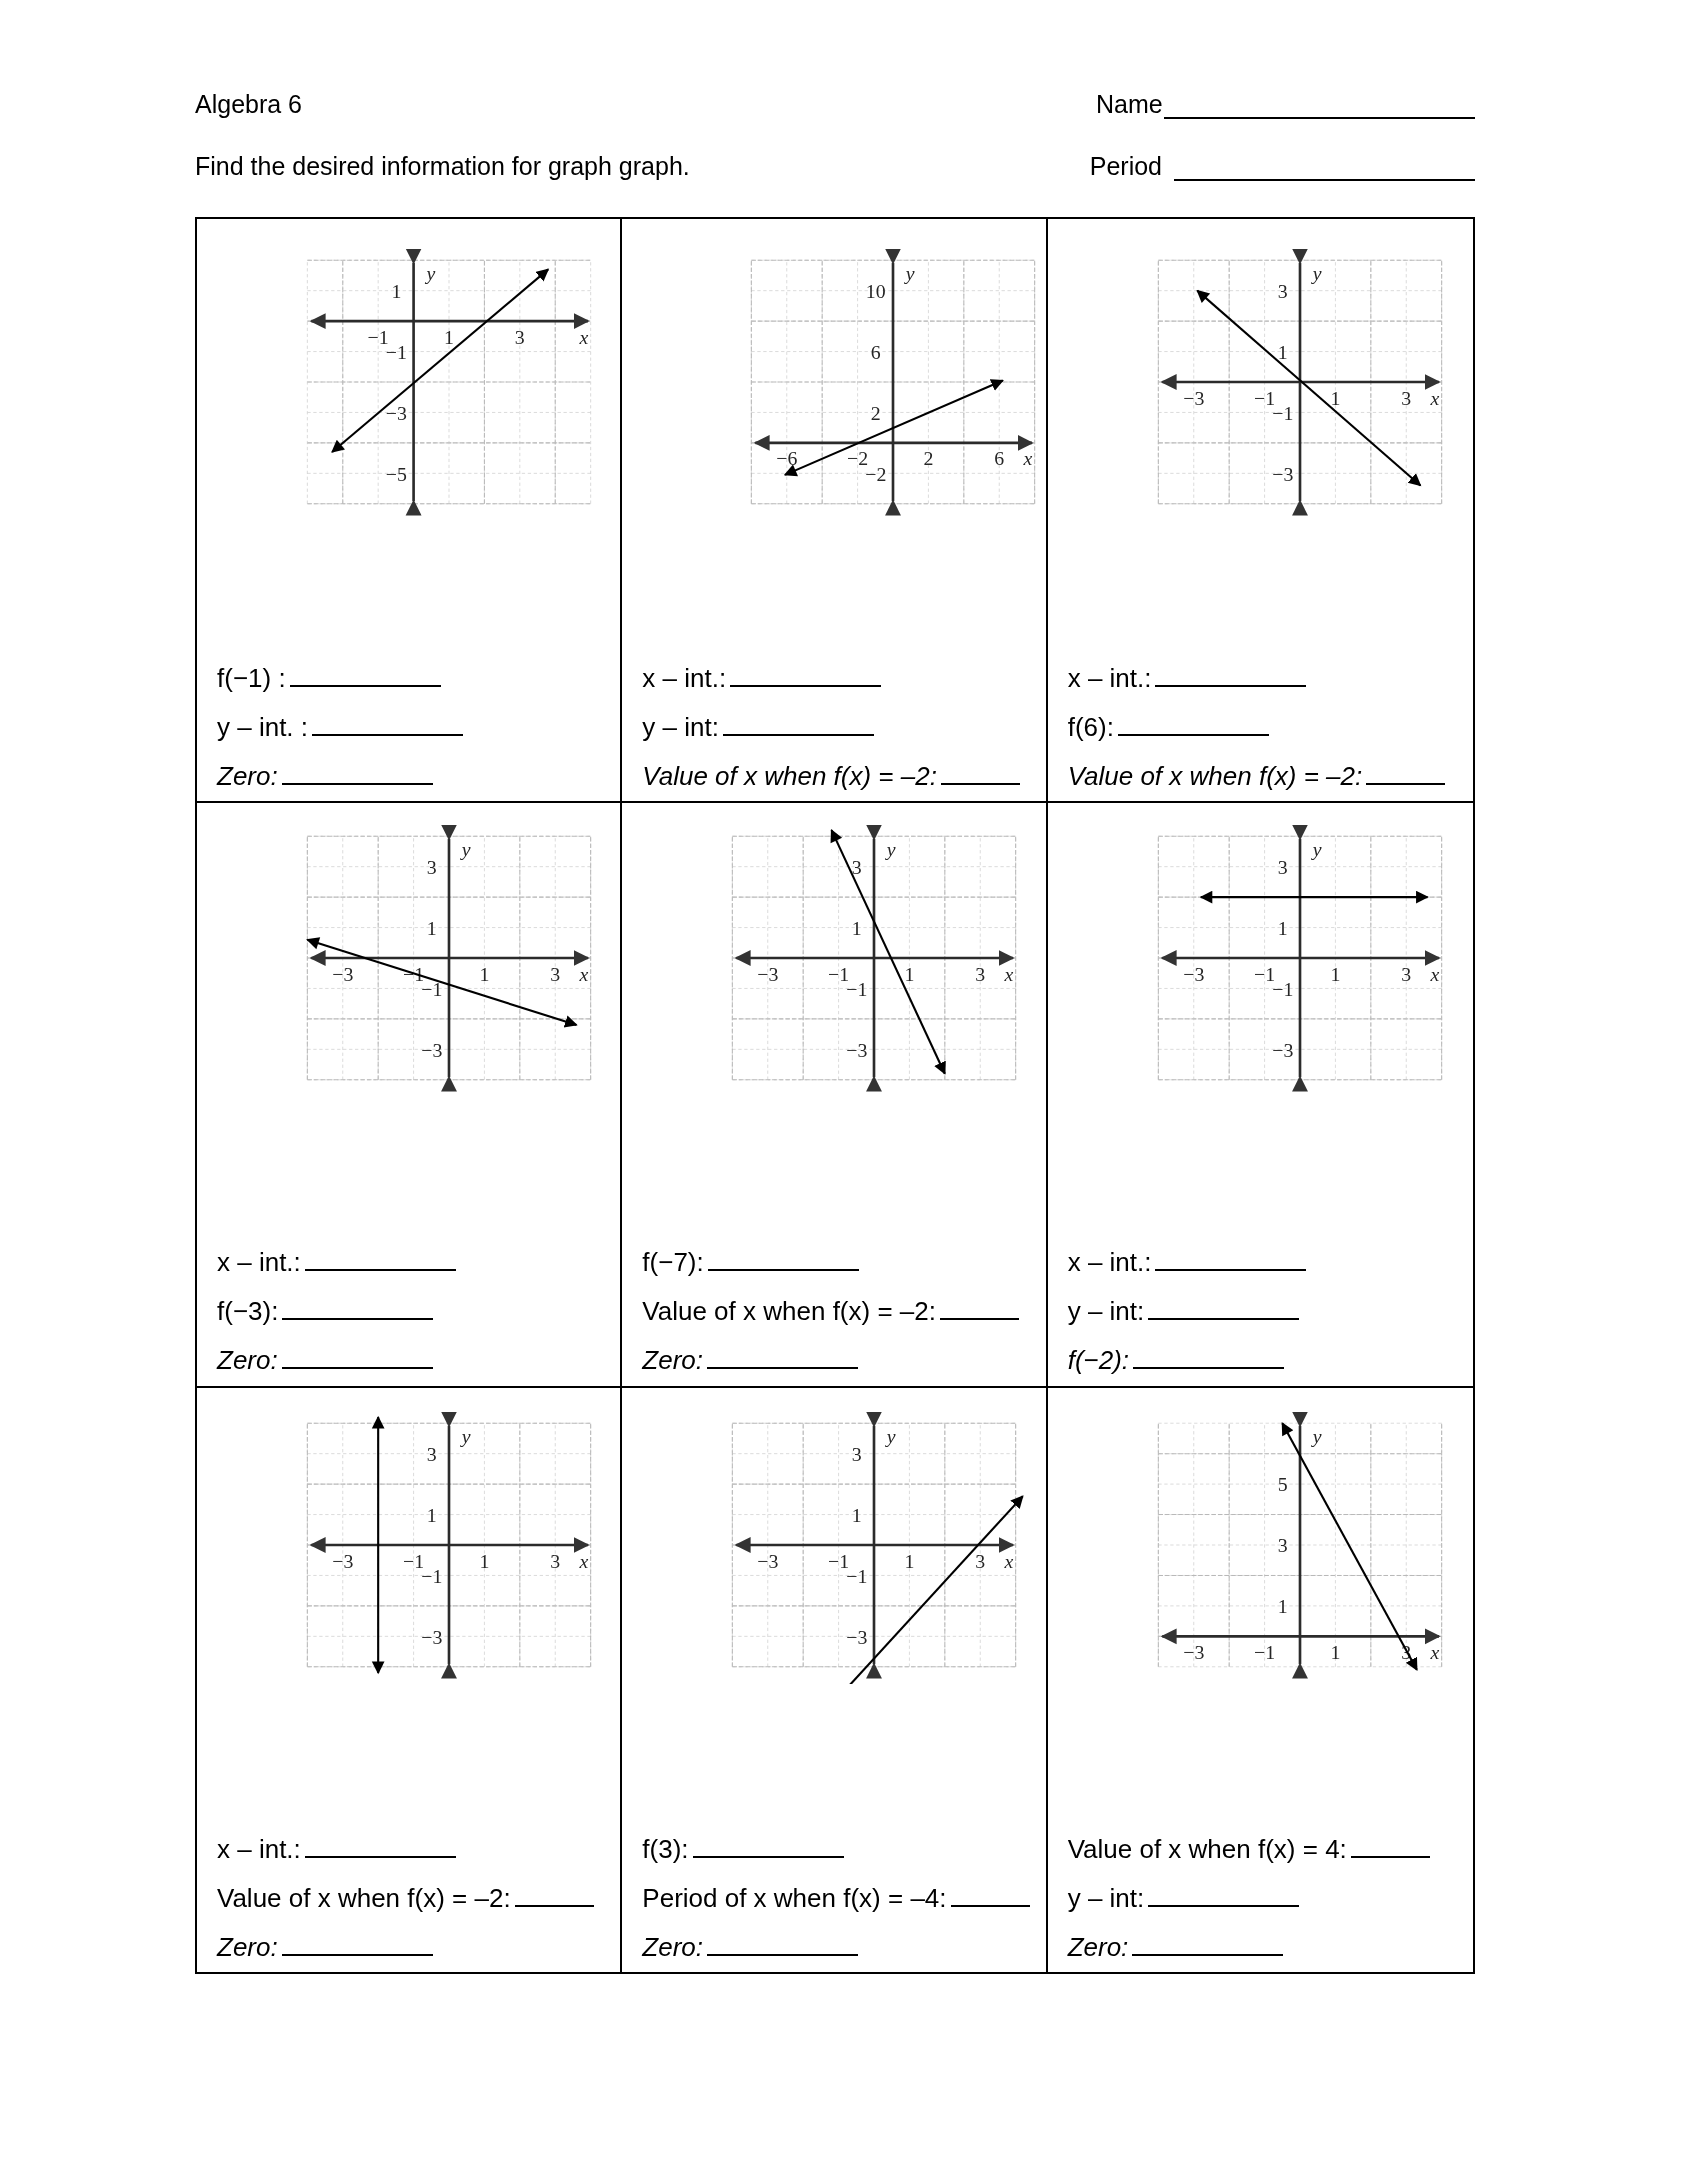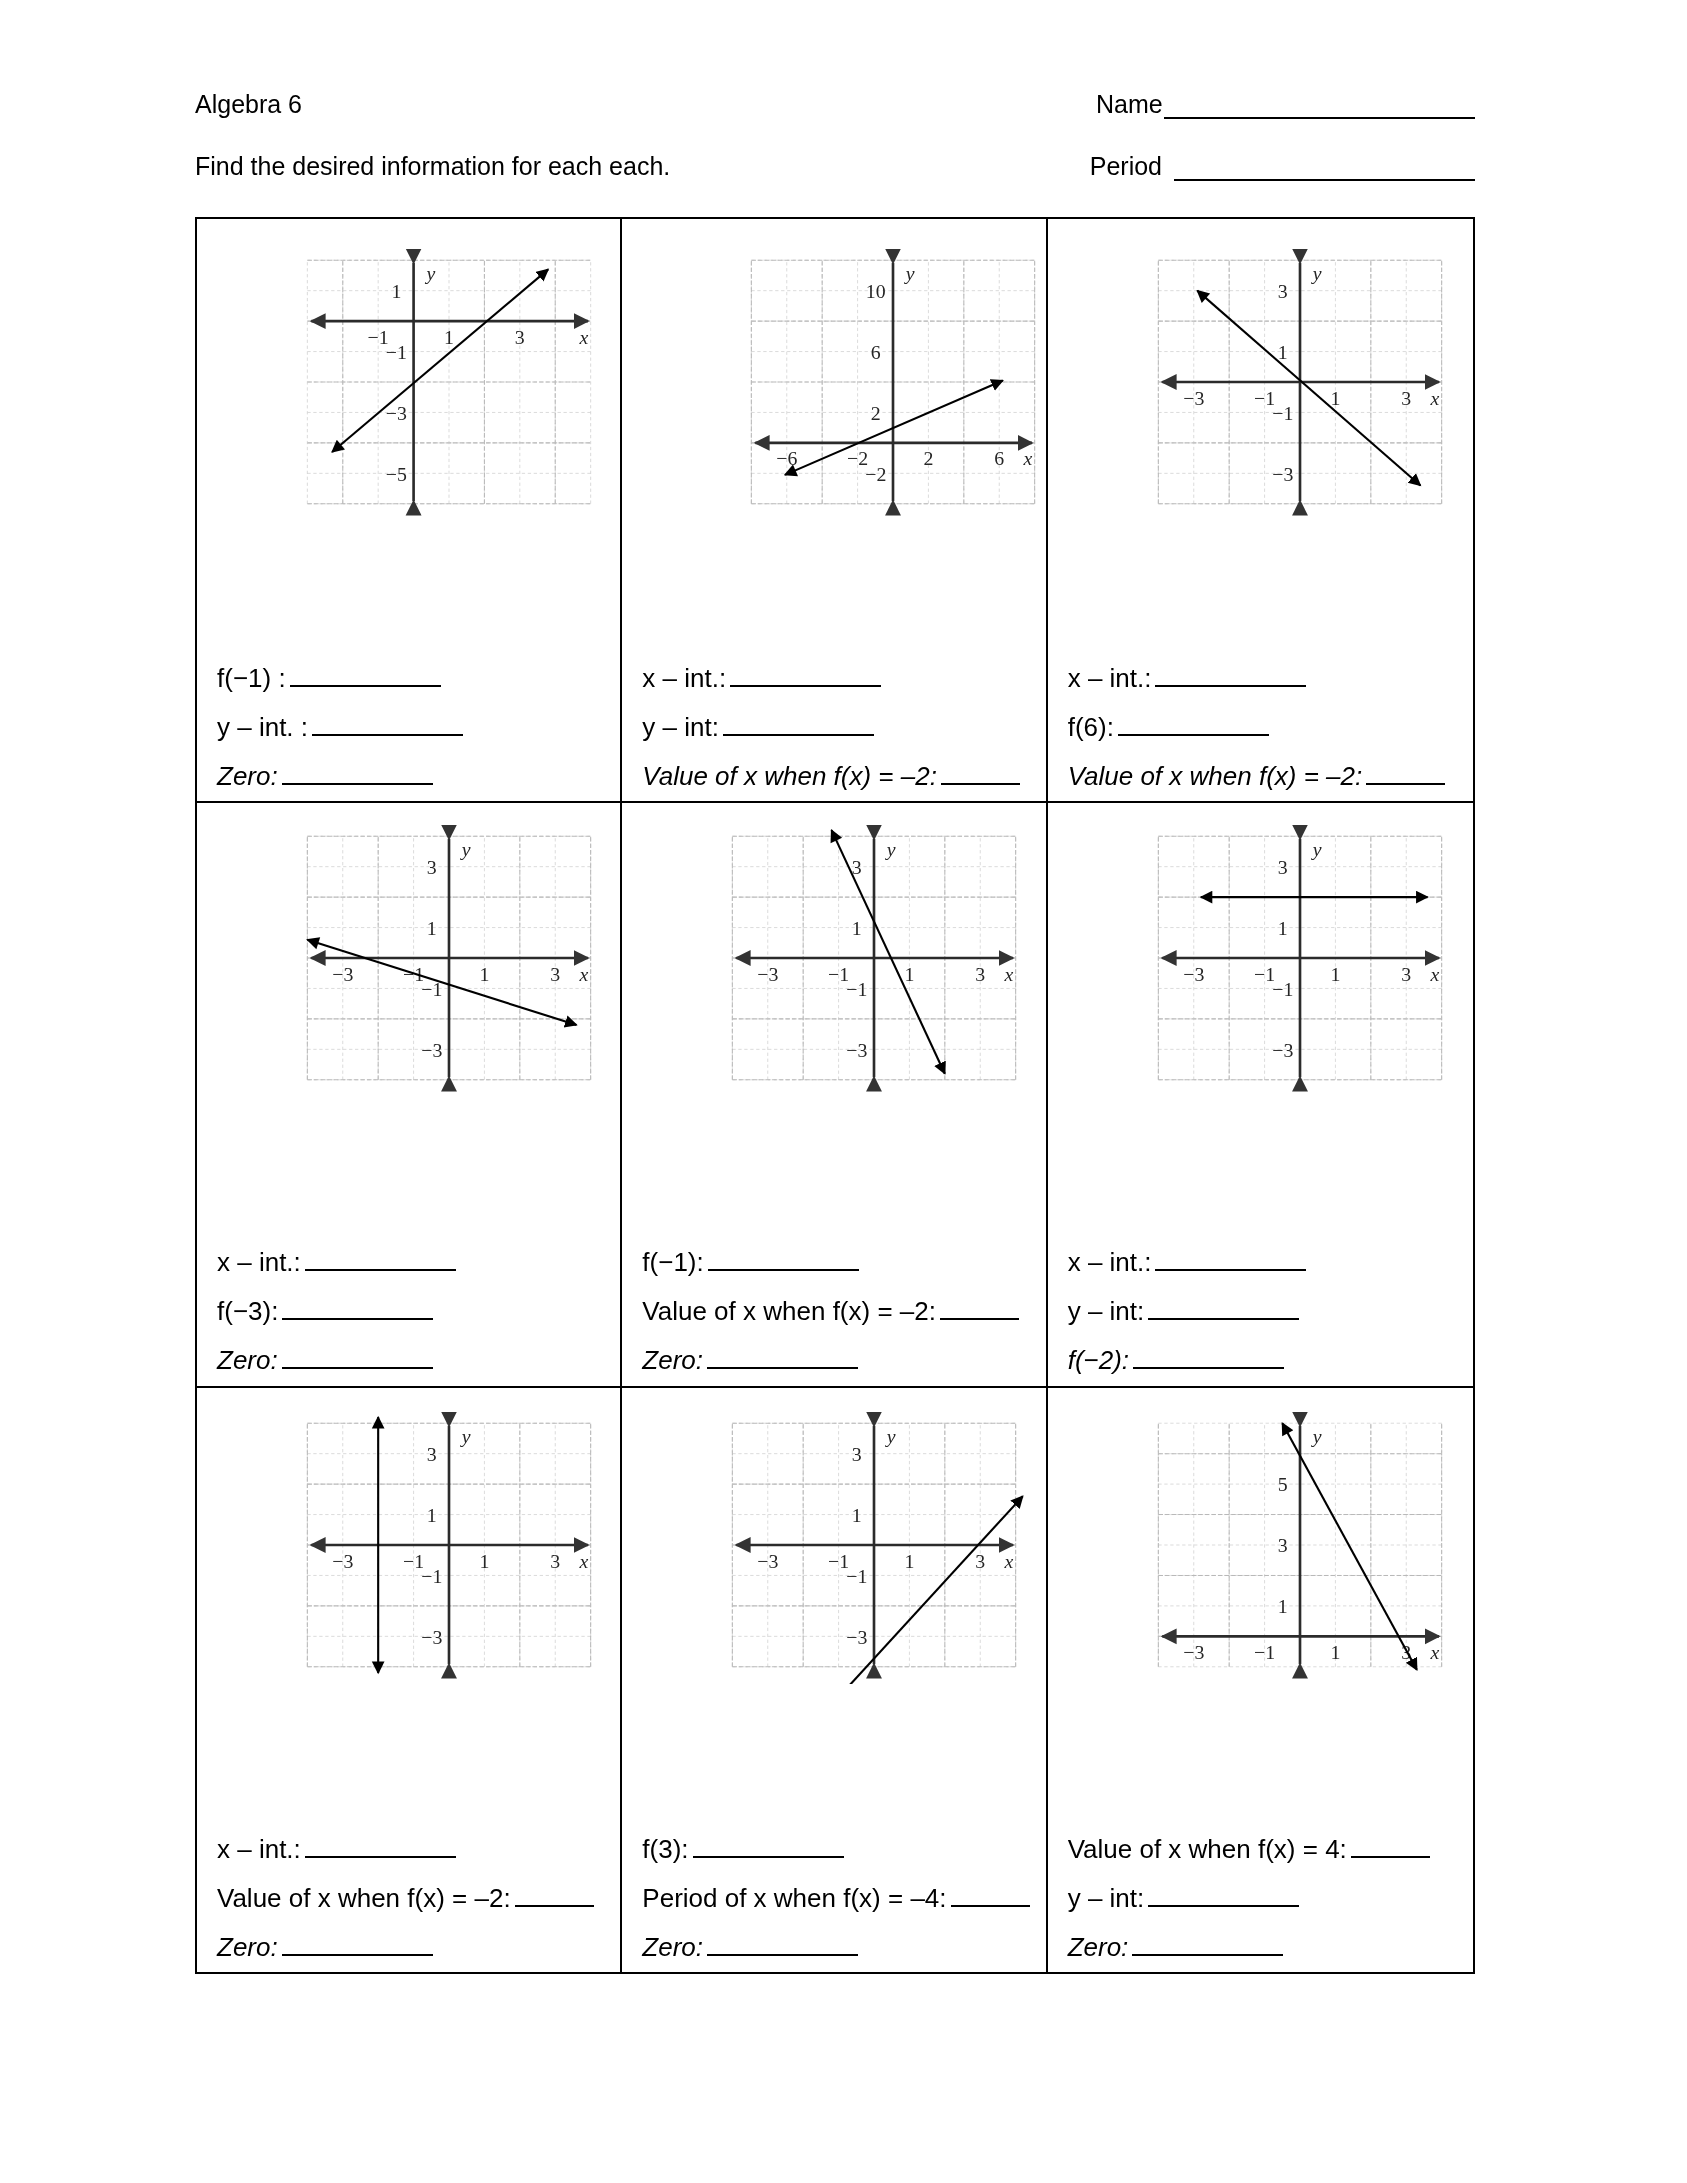--- a/index.html
+++ b/index.html
@@ -120,21 +120,21 @@
 
   <div class="header">
     <div class="hdr-row">
       <span class="hdr-left">Algebra 6</span>
       <span class="hdr-right">
         <span class="lbl">Name</span>
         <span class="rule rule-name"></span>
       </span>
     </div>
     <div class="hdr-row">
-      <span class="hdr-left">Find the desired information for each each.</span>
+      <span class="hdr-left">Find the desired information for graph graph.</span>
       <span class="hdr-right">
         <span class="lbl">Period</span>
         <span class="rule rule-period"></span>
       </span>
     </div>
   </div>
 
   <div class="sheet" id="grid">
       <div class="cell">
         <div class="graph-wrap" style="left: 93px; top: 24px;">
@@ -472,21 +472,21 @@
             <text x="214" y="83" font-size="30" font-family="&quot;Liberation Serif&quot;, serif" fill="#262626" text-anchor="middle">3</text>
             <text x="214" y="175" font-size="30" font-family="&quot;Liberation Serif&quot;, serif" fill="#262626" text-anchor="middle">1</text>
             <text x="214" y="267" font-size="30" font-family="&quot;Liberation Serif&quot;, serif" fill="#262626" text-anchor="middle">−1</text>
             <text x="214" y="359" font-size="30" font-family="&quot;Liberation Serif&quot;, serif" fill="#262626" text-anchor="middle">−3</text>
             <text x="444" y="244" font-size="30" font-family="&quot;Liberation Serif&quot;, serif" fill="#262626" text-anchor="middle" font-style="italic">x</text>
             <text x="266" y="56" font-size="30" font-family="&quot;Liberation Serif&quot;, serif" fill="#262626" text-anchor="middle" font-style="italic">y</text>
             <line x1="175.79999999999998" y1="16.80000000000001" x2="347" y2="384.8" stroke="#000" stroke-width="3.2" marker-end="url(#ahl-e)" marker-start="url(#ahl-s)"></line>
           </svg>
         </div>
         <div class="prompts">
-          <div class="prompt"><span>f(−1):</span><span class="blank b-long"></span></div>
+          <div class="prompt"><span>f(−7):</span><span class="blank b-long"></span></div>
           <div class="prompt"><span>Value of x when f(x) = –2:</span><span class="blank b-short"></span></div>
           <div class="prompt"><span>Zero:</span><span class="blank b-long"></span></div>
         </div>
       </div>
       <div class="cell">
         <div class="graph-wrap" style="left: 93px; top: 16px;">
           <svg width="318" height="278" viewBox="0 0 480 420">
             <g stroke="#d2d2d2" stroke-width="1.2" stroke-dasharray="5 4">
               <line x1="26" y1="394" x2="26" y2="26"></line>
               <line x1="79.5" y1="394" x2="79.5" y2="26"></line>

